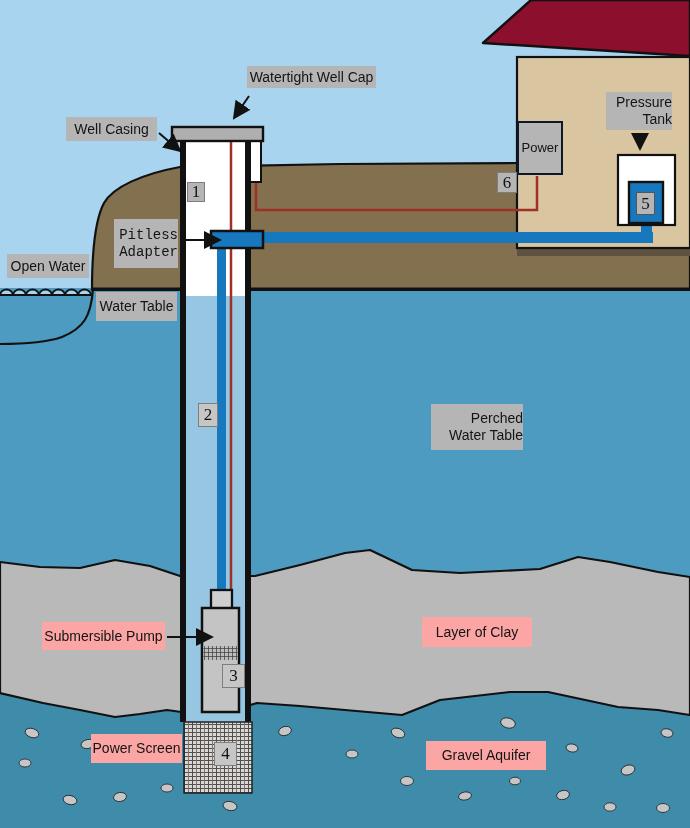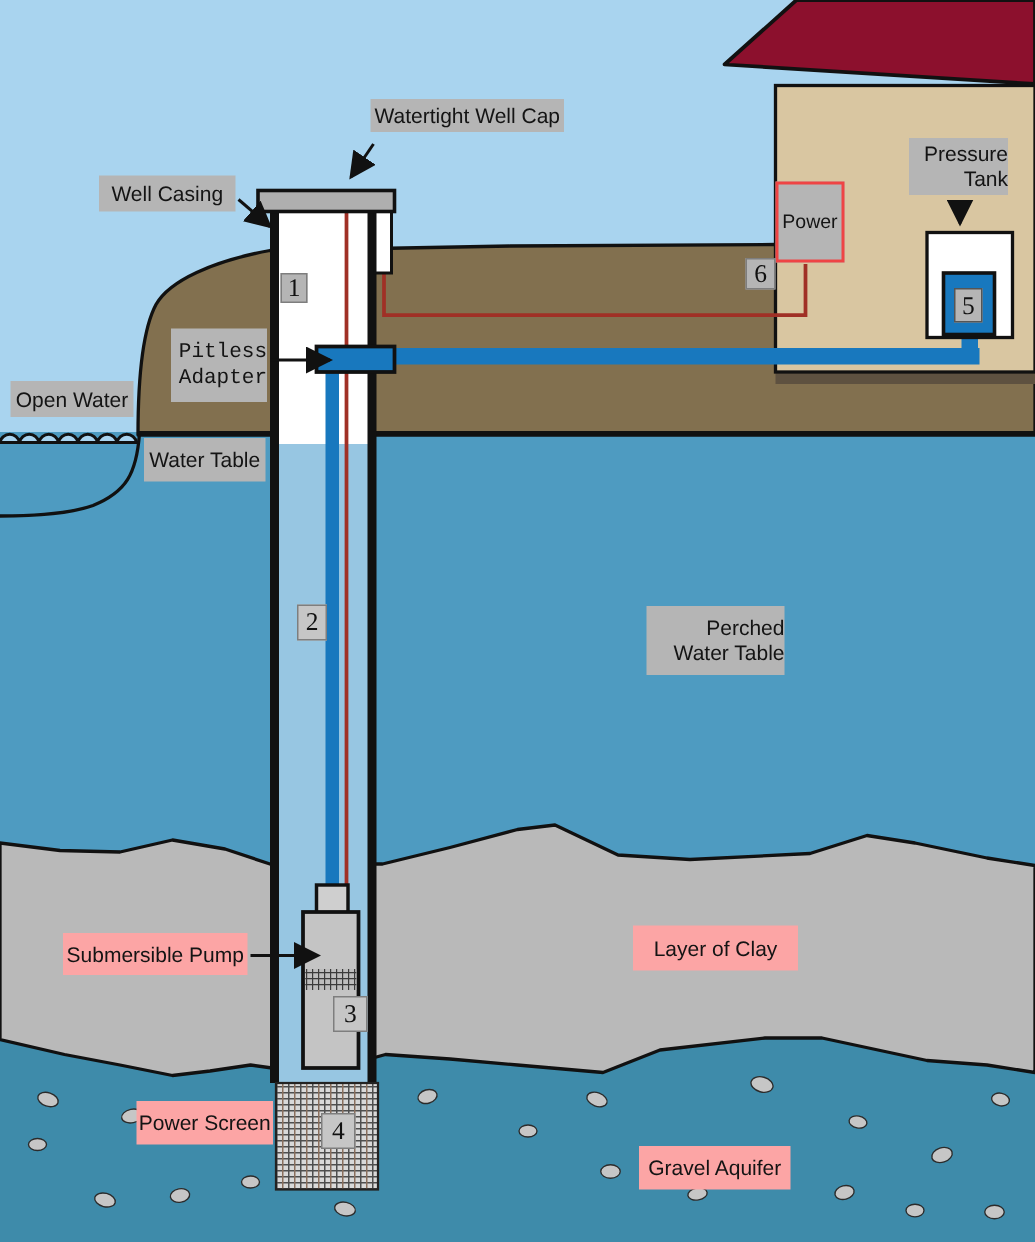--- a/index.html
+++ b/index.html
@@ -23,26 +23,26 @@
     box-sizing:border-box; border:1px solid #7e7e7e; z-index:6;
   }
   .num.light { background:#C6C6C6; }
   
   #lbl-wwc   { left:247px; top:66px;  width:129px; height:22px; }
   #lbl-wc    { left:66px;  top:117px; width:91px;  height:24px; }
   #lbl-pa    { left:114px; top:219px; width:64px;  height:49px;font-family:Liberation Mono, monospace; }
   #lbl-ow    { left:7px;   top:254px; width:82px;  height:24px; }
   #lbl-wt    { left:96px;  top:292px; width:81px;  height:29px; }
   #lbl-pwt   { left:431px; top:404px; width:92px;  height:46px; }
-  #lbl-power { left:517px; top:121px; width:46px;  height:54px; border:2px solid #ef4444; font-size:13px; }
+  #lbl-power { left:517px; top:121px; width:46px;  height:54px; border:2px solid #0f172a; font-size:13px; }
   #lbl-pt    { left:606px; top:92px;  width:66px;  height:38px; }
   #lbl-sp    { left:42px;  top:622px; width:123px; height:28px; }
   #lbl-loc   { left:422px; top:617px; width:110px; height:30px; }
   #lbl-ws    { left:91px;  top:734px; width:91px;  height:29px; }
-  #lbl-ga    { left:426px; top:764px; width:101px; height:29px; }
+  #lbl-ga    { left:426px; top:741px; width:120px; height:29px; }
   
   #num-1 { left:187px; top:182px; width:18px; height:20px; }
   #num-2 { left:198px; top:403px; width:20px; height:24px; }
   #num-3 { left:222px; top:664px; width:23px; height:24px; }
   #num-4 { left:214px; top:742px; width:23px; height:24px; }
   #num-5 { left:636px; top:192px; width:19px; height:23px; border-color:#555; }
   #num-6 { left:497px; top:172px; width:20px; height:21px; }
 </style>
 </head>
 <body>

